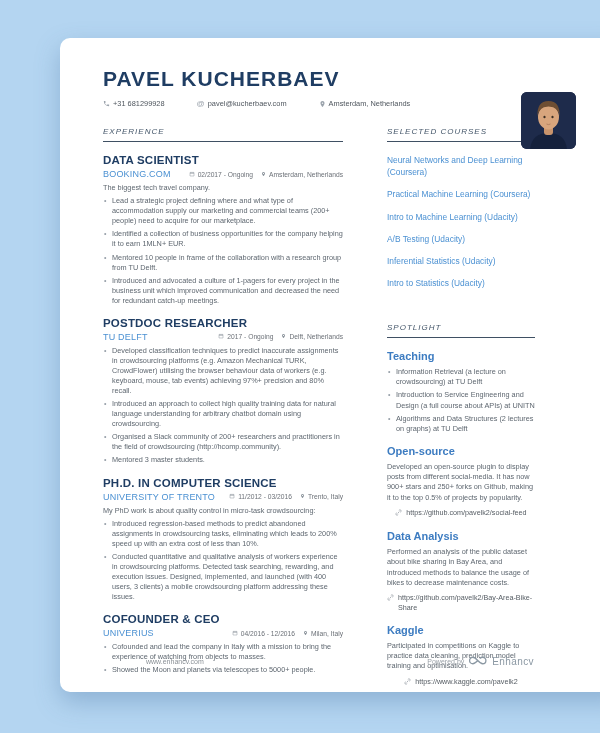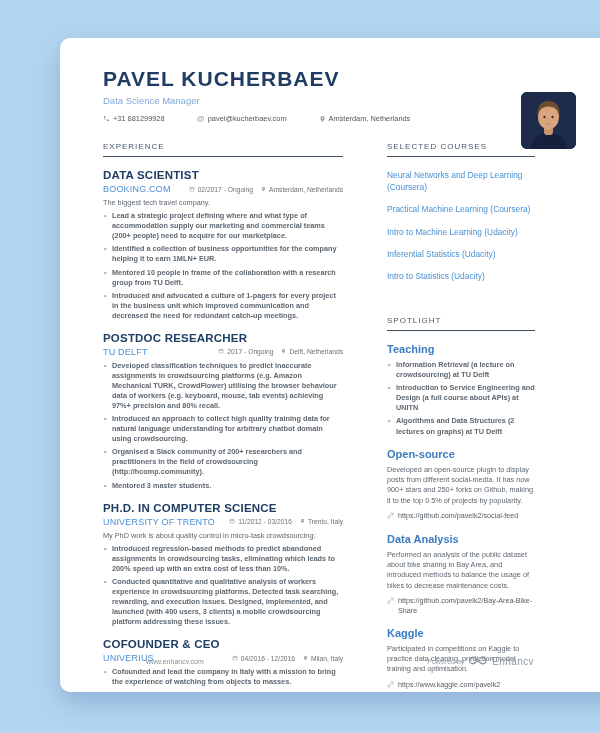--- a/index.html
+++ b/index.html
@@ -32,65 +32,64 @@
   }
   .photo svg{display:block}
 
   
   .columns{display:flex;margin-top:19px}
   .col-left{width:240px;margin-right:44px;flex:none}
   .col-right{width:148px;flex:none}
 
   .section-header{
     font-size:8px;color:#45576a;letter-spacing:1px;
-    border-bottom:1.5px solid #3f5063;padding-bottom:5px;margin-bottom:12px;
+    border-bottom:1.5px solid #3f5063;padding-bottom:5px;margin-bottom:12px;font-style:italic;
   }
   .mt{margin-top:34px}
 
   
   .entry{margin-bottom:11px}
   .entry-title{font-size:11.5px;font-weight:bold;color:#1f3d63;letter-spacing:.2px}
   .entry-meta{display:flex;align-items:center;margin-top:3px;margin-bottom:4px}
   .company{font-size:9px;font-weight:normal;color:#4a90d2;letter-spacing:.2px;margin-right:auto;text-decoration:none}
   .meta-item{display:flex;align-items:center;gap:3px;font-size:6.7px;color:#6b7077;margin-left:8px;white-space:nowrap}
   .intro{font-size:7.3px;color:#5e6770;line-height:1.4;margin:0 0 3px 0}
   ul.bullets{list-style:none;margin:0;padding:0}
   .bullets li{
     position:relative;font-size:7.3px;color:#5e6770;line-height:1.38;
-    padding-left:9px;margin-bottom:3px;font-weight:bold;
+    padding-left:9px;margin-bottom:3px;
   }
   .bullets li::before{content:"•";position:absolute;left:1px;top:0;color:#97a0a9;font-size:7px}
 
   
   .course{display:block;font-size:8.4px;color:#4a90d2;line-height:1.45;margin-bottom:10px;text-decoration:none}
   .spot-heading{font-size:11px;font-weight:bold;color:#3d7cc1;margin:11px 0 5px}
   .spot-heading.first{margin-top:1px}
   .spot-text{font-size:7.3px;color:#5e6770;line-height:1.42;margin:0}
   .spot-link{
     display:flex;align-items:flex-start;gap:4px;margin-top:5px;
-    font-size:7.2px;color:#555c63;text-decoration:none;word-break:break-all;line-height:1.35;
+    font-size:7.2px;color:#555c63;text-decoration:none;word-break:break-all;line-height:1.35;justify-content:center;
   }
   .spot-link svg{flex:none;margin-top:1px}
 
   
   .footer{position:absolute;left:43px;right:45px;bottom:22px;display:flex;align-items:center;justify-content:space-between}
   .footer-site{font-size:7px;color:#8a9096}
   .powered{display:flex;align-items:center;gap:5px}
   .powered-label{font-size:7px;color:#9aa1a8}
   .brand{font-size:10px;color:#8b98a3;letter-spacing:.4px}
 </style>
 </head>
 <body>
 
 <div class="page">
   <div class="page-inner">
 
     <div style="position:relative">
       <div class="name">PAVEL KUCHERBAEV</div>
-      <div class="job-title">Data Science Manager</div>
       <div class="contact">
         <span class="c-item">
           <span>
               <svg width="7" height="7" viewBox="0 0 24 24">
                 <path fill="#9aa2ab" d="M6.6 10.8c1.5 2.9 3.8 5.2 6.7 6.7l2.2-2.2c.3-.3.7-.4 1-.2 1.1.4 2.3.6 3.5.6.6 0 1 .4 1 1V20c0 .6-.4 1-1 1C10.8 21 3 13.2 3 4c0-.6.4-1 1-1h3.3c.6 0 1 .4 1 1 0 1.2.2 2.4.6 3.5.1.3 0 .7-.2 1l-2.1 2.3z"></path>
               </svg>
             </span>
           <span>+31 681299928</span>
         </span>
         <span class="c-item">
@@ -224,20 +223,21 @@
         </div>
 
       </div>
 
       <div class="col-right">
 
         <div class="section-header">SELECTED COURSES</div>
         <a class="course" href="#">Neural Networks and Deep Learning (Coursera)</a>
         <a class="course" href="#">Practical Machine Learning  (Coursera)</a>
         <a class="course" href="#">Intro to Machine Learning (Udacity)</a>
+        <a class="course" href="#">A/B Testing (Udacity)</a>
         <a class="course" href="#">Inferential Statistics (Udacity)</a>
         <a class="course" href="#">Intro to Statistics (Udacity)</a>
 
         <div class="section-header mt">SPOTLIGHT</div>
 
         <div class="spot-heading first">Teaching</div>
         <ul class="bullets">
           <li>Information Retrieval (a lecture on crowdsourcing) at TU Delft</li>
           <li>Introduction to Service Engineering and Design (a full course about APIs) at UNITN</li>
           <li>Algorithms and Data Structures (2 lectures on graphs) at TU Delft</li>

